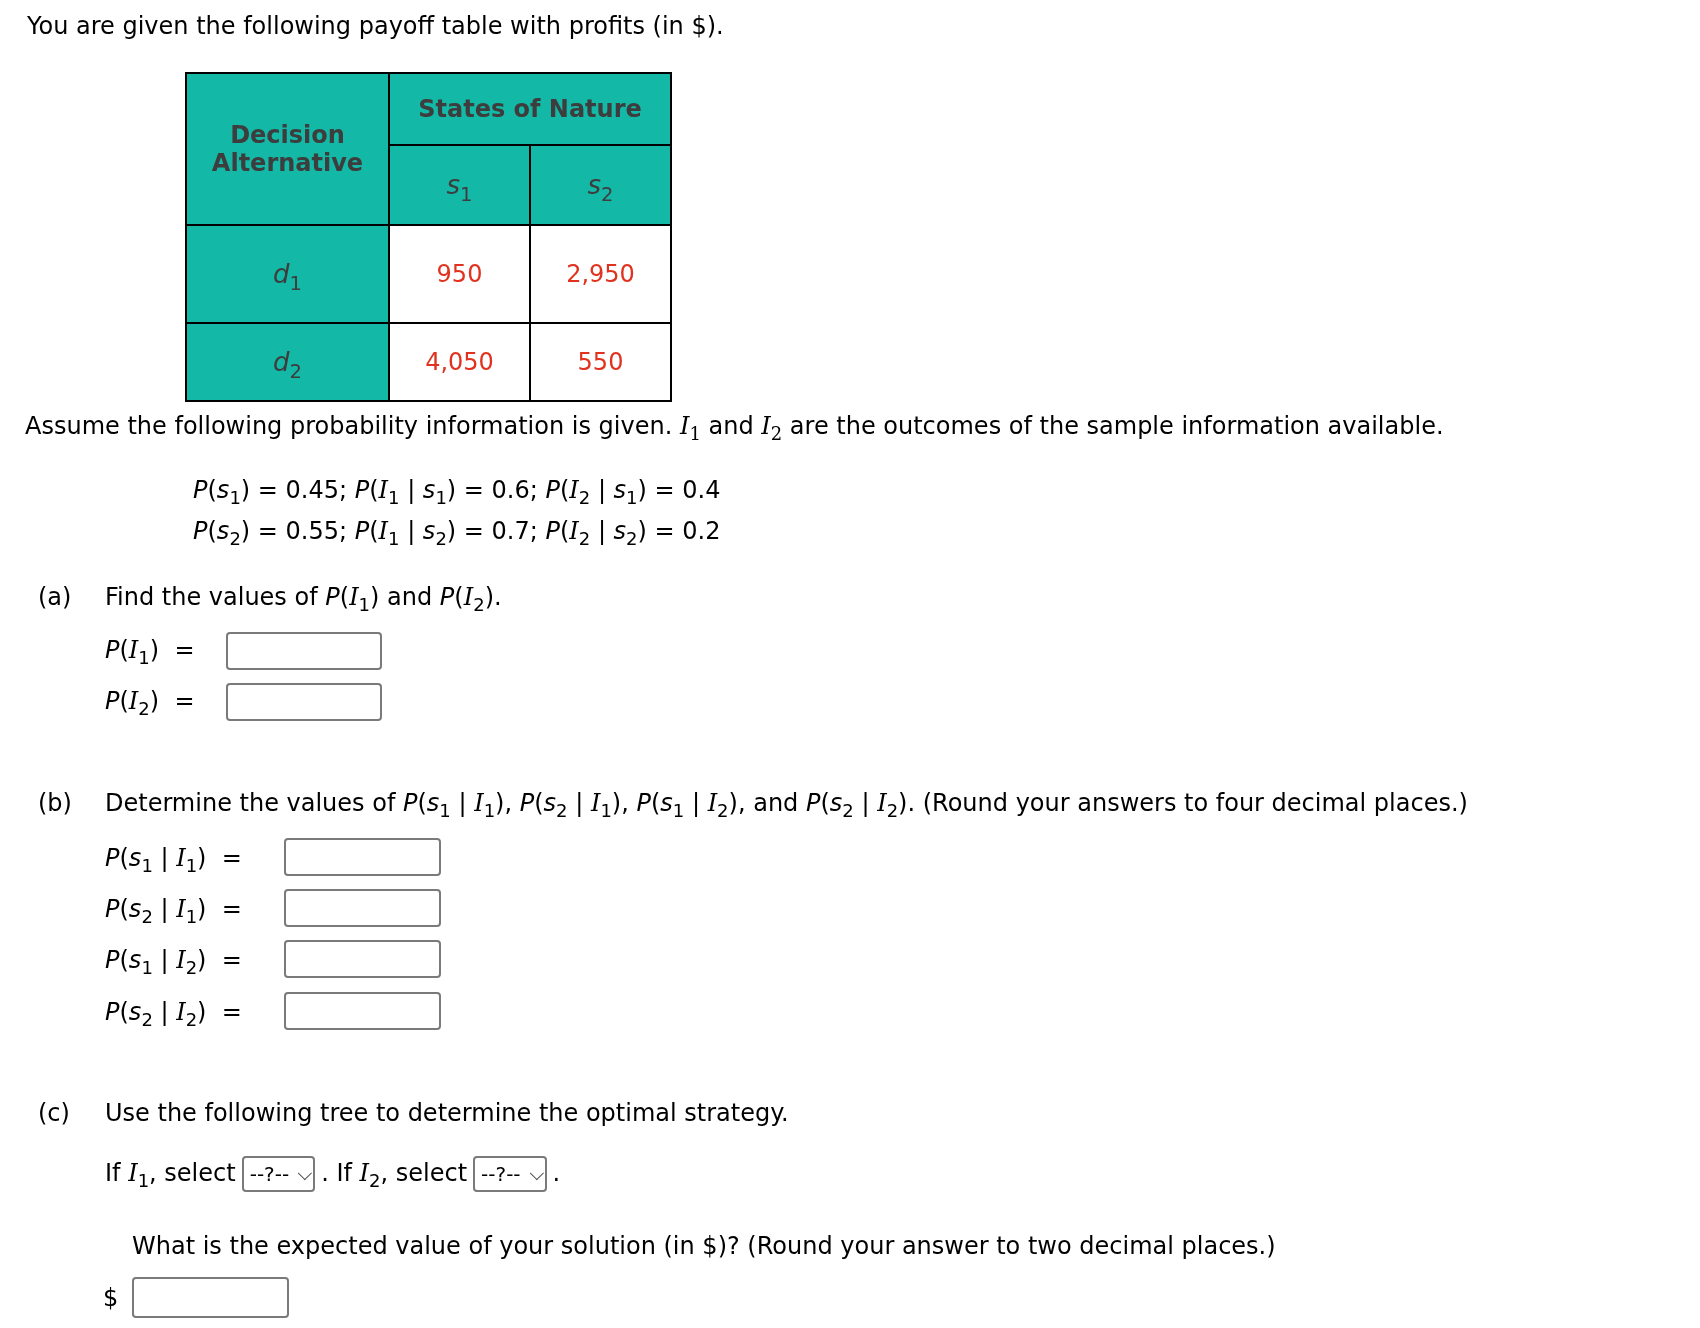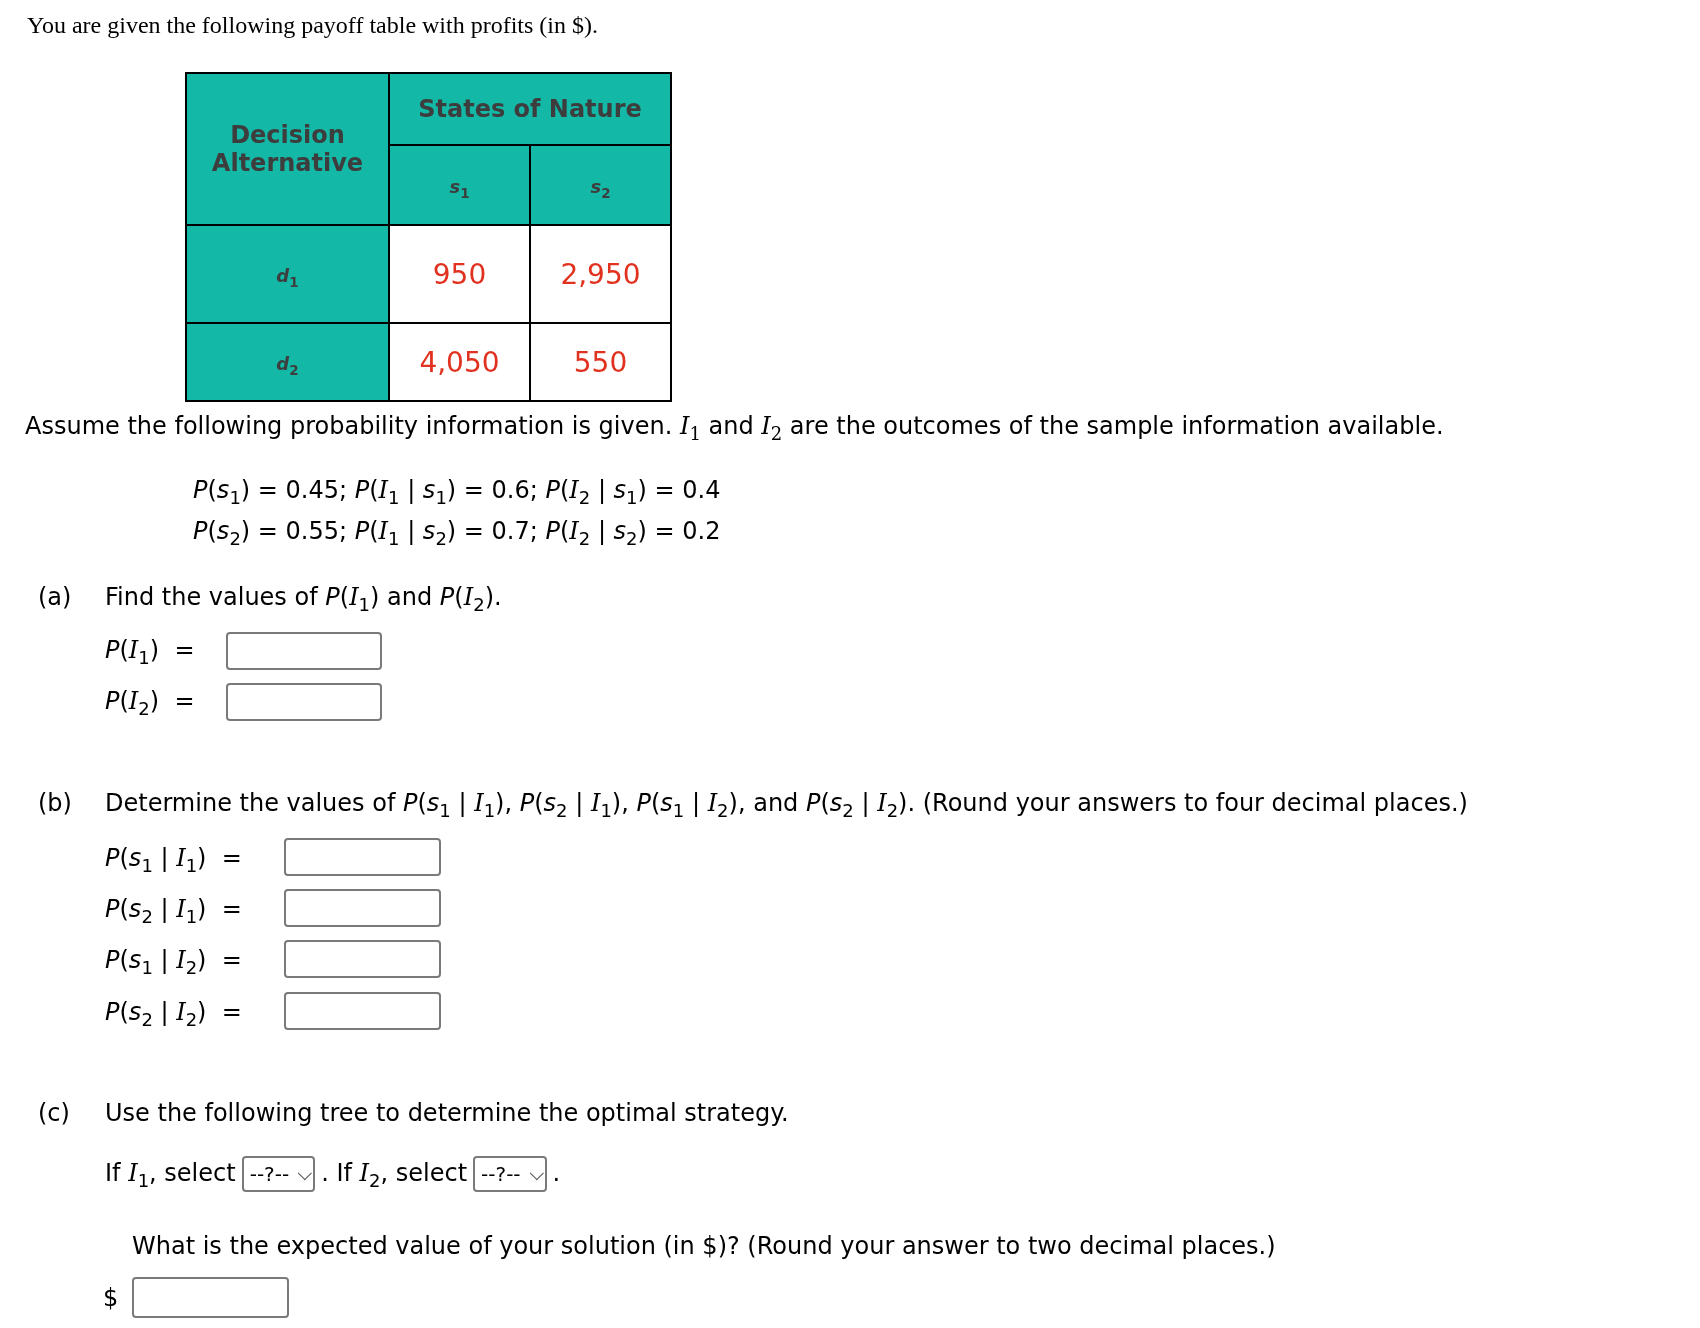--- a/index.html
+++ b/index.html
@@ -5,33 +5,33 @@
   html, body { margin:0; padding:0; background:#fff; }
   body { width:1700px; height:1328px; position:relative; overflow:hidden;
          font-family:"DejaVu Sans", "Liberation Sans", sans-serif; color:#000; font-size:24px; }
   .abs { position:absolute; white-space:nowrap; }
   .it { font-style:italic; }
   .ser { font-family:"DejaVu Serif","Liberation Serif", serif; font-style:italic; }
   sub { font-size:0.75em; vertical-align:-0.35em; line-height:0; font-style:normal; }
   table.payoff { position:absolute; left:185px; top:72px; border-collapse:collapse; }
   table.payoff td { border:2px solid #000; text-align:center; padding:0; }
   td.hdr { background:#14b8a6; color:#3d3d3d; font-weight:bold; font-size:24px; }
-  td.val { background:#fff; color:#e0321f; font-size:28px; }
-  .var { font-weight:bold; font-style:italic; font-size:18px; }
+  td.val { background:#fff; color:#e0321f; font-size:24px; }
+  .var { font-weight:normal; font-style:italic; font-size:26px; }
   .var sub { font-style:normal; }
   .box { position:absolute; border:2px solid #7a7a7a; border-radius:4px; background:#fff; height:38px; box-sizing:border-box; }
   .sel { display:inline-block; border:2px solid #7a7a7a; border-radius:4px; height:36px; box-sizing:border-box;
          font-size:20px; padding:0 6px; line-height:32px; vertical-align:middle; margin:0 6px; }
   .chev { display:inline-block; width:9px; height:9px; border-right:1.5px solid #555; border-bottom:1.5px solid #555;
           transform:rotate(45deg) translateY(-4px); margin-left:8px; }
 </style>
 </head>
 <body>
 
-<div class="abs" style="left:27px;top:12px;font-family:Liberation Serif, serif;">You are given the following payoff table with profits (in $).</div>
+<div class="abs" style="left:27px;top:12px;">You are given the following payoff table with profits (in $).</div>
 
 <table class="payoff">
   <tbody>
       <tr style="height:72px;">
     <td class="hdr" rowspan="2" style="width:201px;">
       <div>Decision</div>
       <div>Alternative</div>
     </td>
     <td class="hdr" colspan="2">States of Nature</td>
   </tr>

